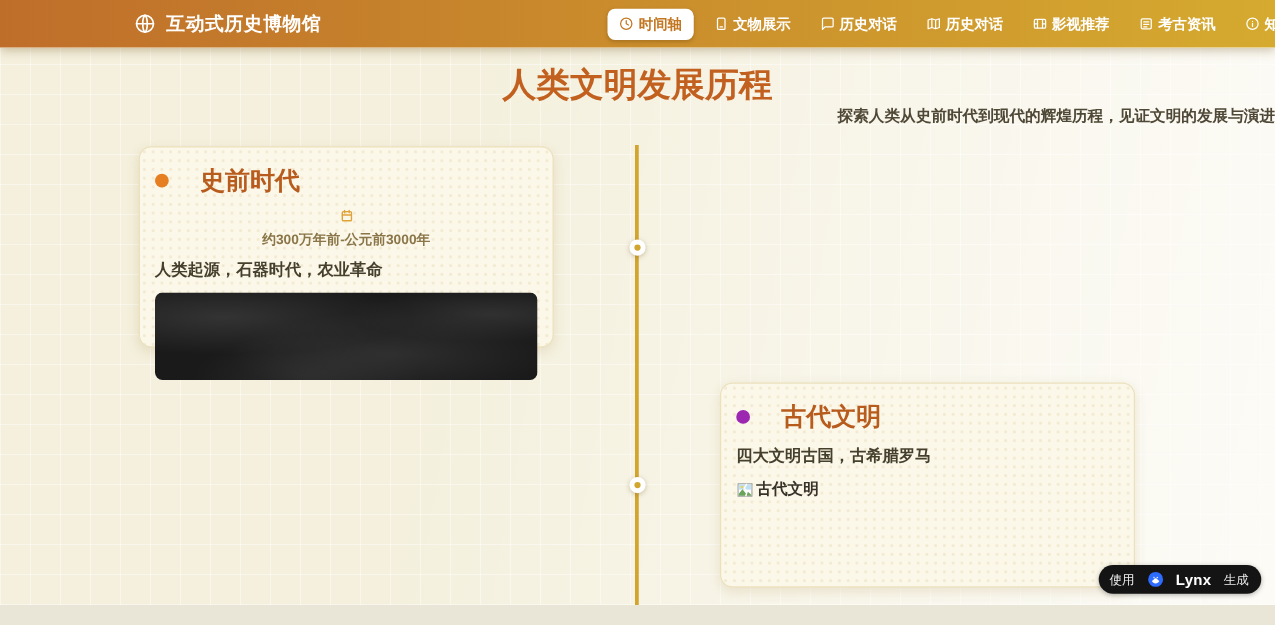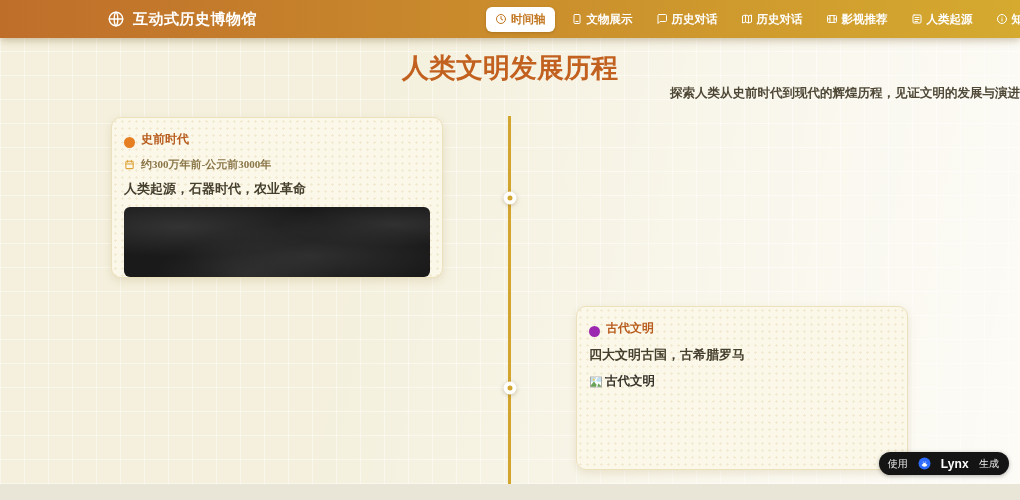--- a/index.html
+++ b/index.html
@@ -38,25 +38,25 @@
   .tl-dot.d1{ top:198px; } .tl-dot.d2{ top:388px; }
   
   .card{ position:absolute; width:332px; border-radius:10px; padding:12px;
     background-color:#fcf8e9;
     background-image:radial-gradient(rgba(198,176,112,.20) 1px, rgba(0,0,0,0) 1.4px);
     background-size:7px 7px;
     border:1px solid #ece1bd; box-shadow:0 3px 9px rgba(165,135,65,.18); }
   .card.c1{ left:111px; top:117px; height:161px; }
   .card.c2{ left:576px; top:306px; height:164px; }
   .card.c3{ left:111px; top:493px; height:40px; border-color:#d3ae56; }
-  .card-title{ display:flex; align-items:flex-end; gap:6px; margin:1px 0 9px;
-    font-family:"Liberation Serif", serif; font-size:12px; font-weight:bold; color:#b85c1e; }
+  .card-title{ display:flex; align-items:center; gap:25px; margin:1px 0 9px;
+    font-family:"Liberation Serif", serif; font-size:20px; font-weight:bold; color:#b85c1e; }
   .event-dot{ width:11px; height:11px; border-radius:50%; flex:0 0 auto; }
   .card-date{ display:flex; align-items:center; gap:6px; margin-bottom:8px;
-    font-family:Liberation Serif, serif; font-size:11px; font-weight:bold; color:#8a7648; }
+    font-family:Liberation Sans, sans-serif; font-size:11px; font-weight:bold; color:#8a7648;flex-direction:column; }
   .card-desc{ font-family:"Liberation Serif", serif; font-size:13px; font-weight:bold;
     color:#453f2e; margin-bottom:9px; }
   .card-img-dark{ height:70px; border-radius:6px;
     background:
       radial-gradient(ellipse at 18% 28%, rgba(82,82,82,.45), rgba(0,0,0,0) 42%),
       radial-gradient(ellipse at 62% 70%, rgba(64,64,64,.55), rgba(0,0,0,0) 48%),
       radial-gradient(ellipse at 88% 25%, rgba(92,92,92,.35), rgba(0,0,0,0) 30%),
       radial-gradient(ellipse at 40% 95%, rgba(70,70,70,.4), rgba(0,0,0,0) 35%),
       #1a1a1a; }
   .broken-img{ display:flex; align-items:center; gap:2px;
@@ -117,21 +117,21 @@
             <rect x="3" y="5" width="18" height="14" rx="2"></rect>
             <path d="M8 5v14M16 5v14M3 12h5M16 12h5"></path>
           </svg>
         <span>影视推荐</span>
       </div>
       <div class="nav-item">
         <svg width="12" height="12" viewBox="0 0 24 24" fill="none" stroke="currentColor" stroke-width="2" stroke-linecap="round">
             <rect x="4" y="4" width="16" height="16" rx="2"></rect>
             <path d="M8 9h8M8 13h8M8 17h5"></path>
           </svg>
-        <span>人类起源</span>
+        <span>考古资讯</span>
       </div>
       <div class="nav-item">
         <svg width="12" height="12" viewBox="0 0 24 24" fill="none" stroke="currentColor" stroke-width="2" stroke-linecap="round">
             <circle cx="12" cy="12" r="9"></circle>
             <path d="M12 8h.01"></path>
             <path d="M12 11.5V16"></path>
           </svg>
         <span>知识竞答</span>
       </div>
     </div>

